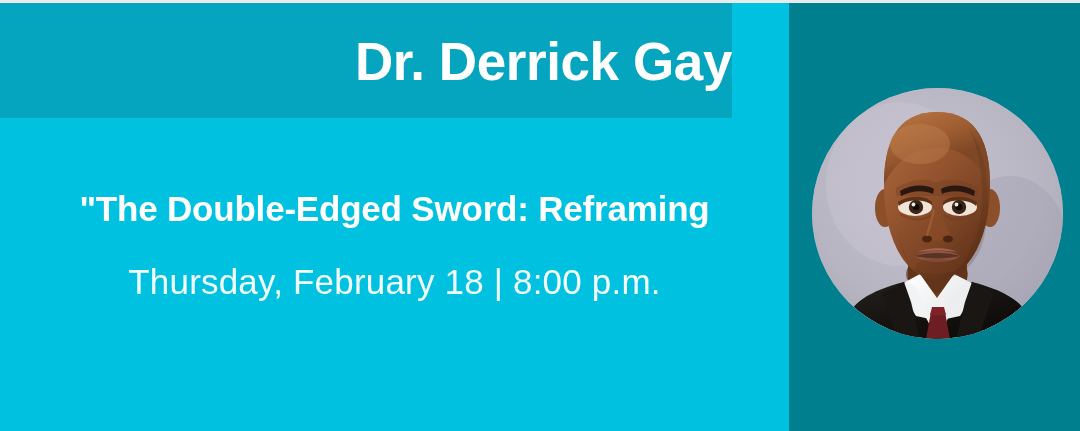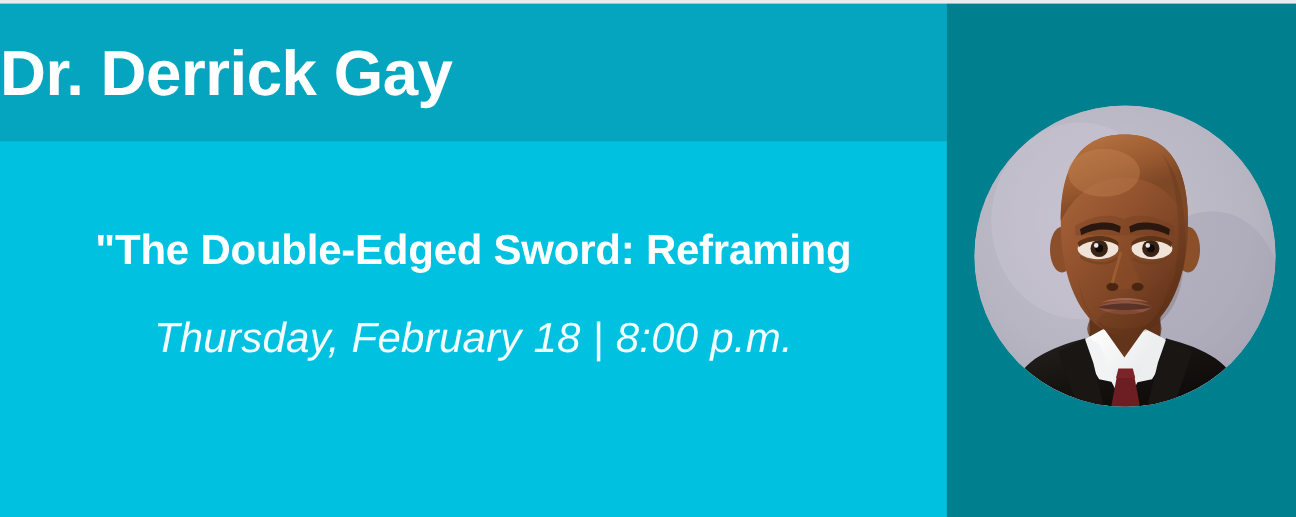--- a/index.html
+++ b/index.html
@@ -37,26 +37,26 @@
     top: 0;
     width: 789px;
     height: 431px;
     z-index: 2;
   }
 
   .header-band {
     position: absolute;
     left: 0;
     top: 0;
-    width: 789px;
+    width: 732px;
     height: 118px;
     background: #05a5c0;
     display: flex;
     align-items: center;
-    justify-content: flex-start;
+    justify-content: flex-end;
   }
 
   .speaker-name {
     color: #ffffff;
     font-size: 53px;
     font-weight: bold;
     letter-spacing: -0.4px;
     line-height: 1;
     text-align: center;
     margin: 0;
@@ -98,21 +98,20 @@
   .event-datetime {
     color: #f2feff;
     font-size: 35px;
     font-weight: 300;
     line-height: 1;
     letter-spacing: 0.2px;
     text-align: center;
     margin: 0;
     padding-top: 32px;
     white-space: nowrap;
-    font-style: italic;
   }
 
   
   .right-column {
     position: absolute;
     left: 789px;
     top: 0;
     width: 291px;
     height: 431px;
     background: #00808f;

